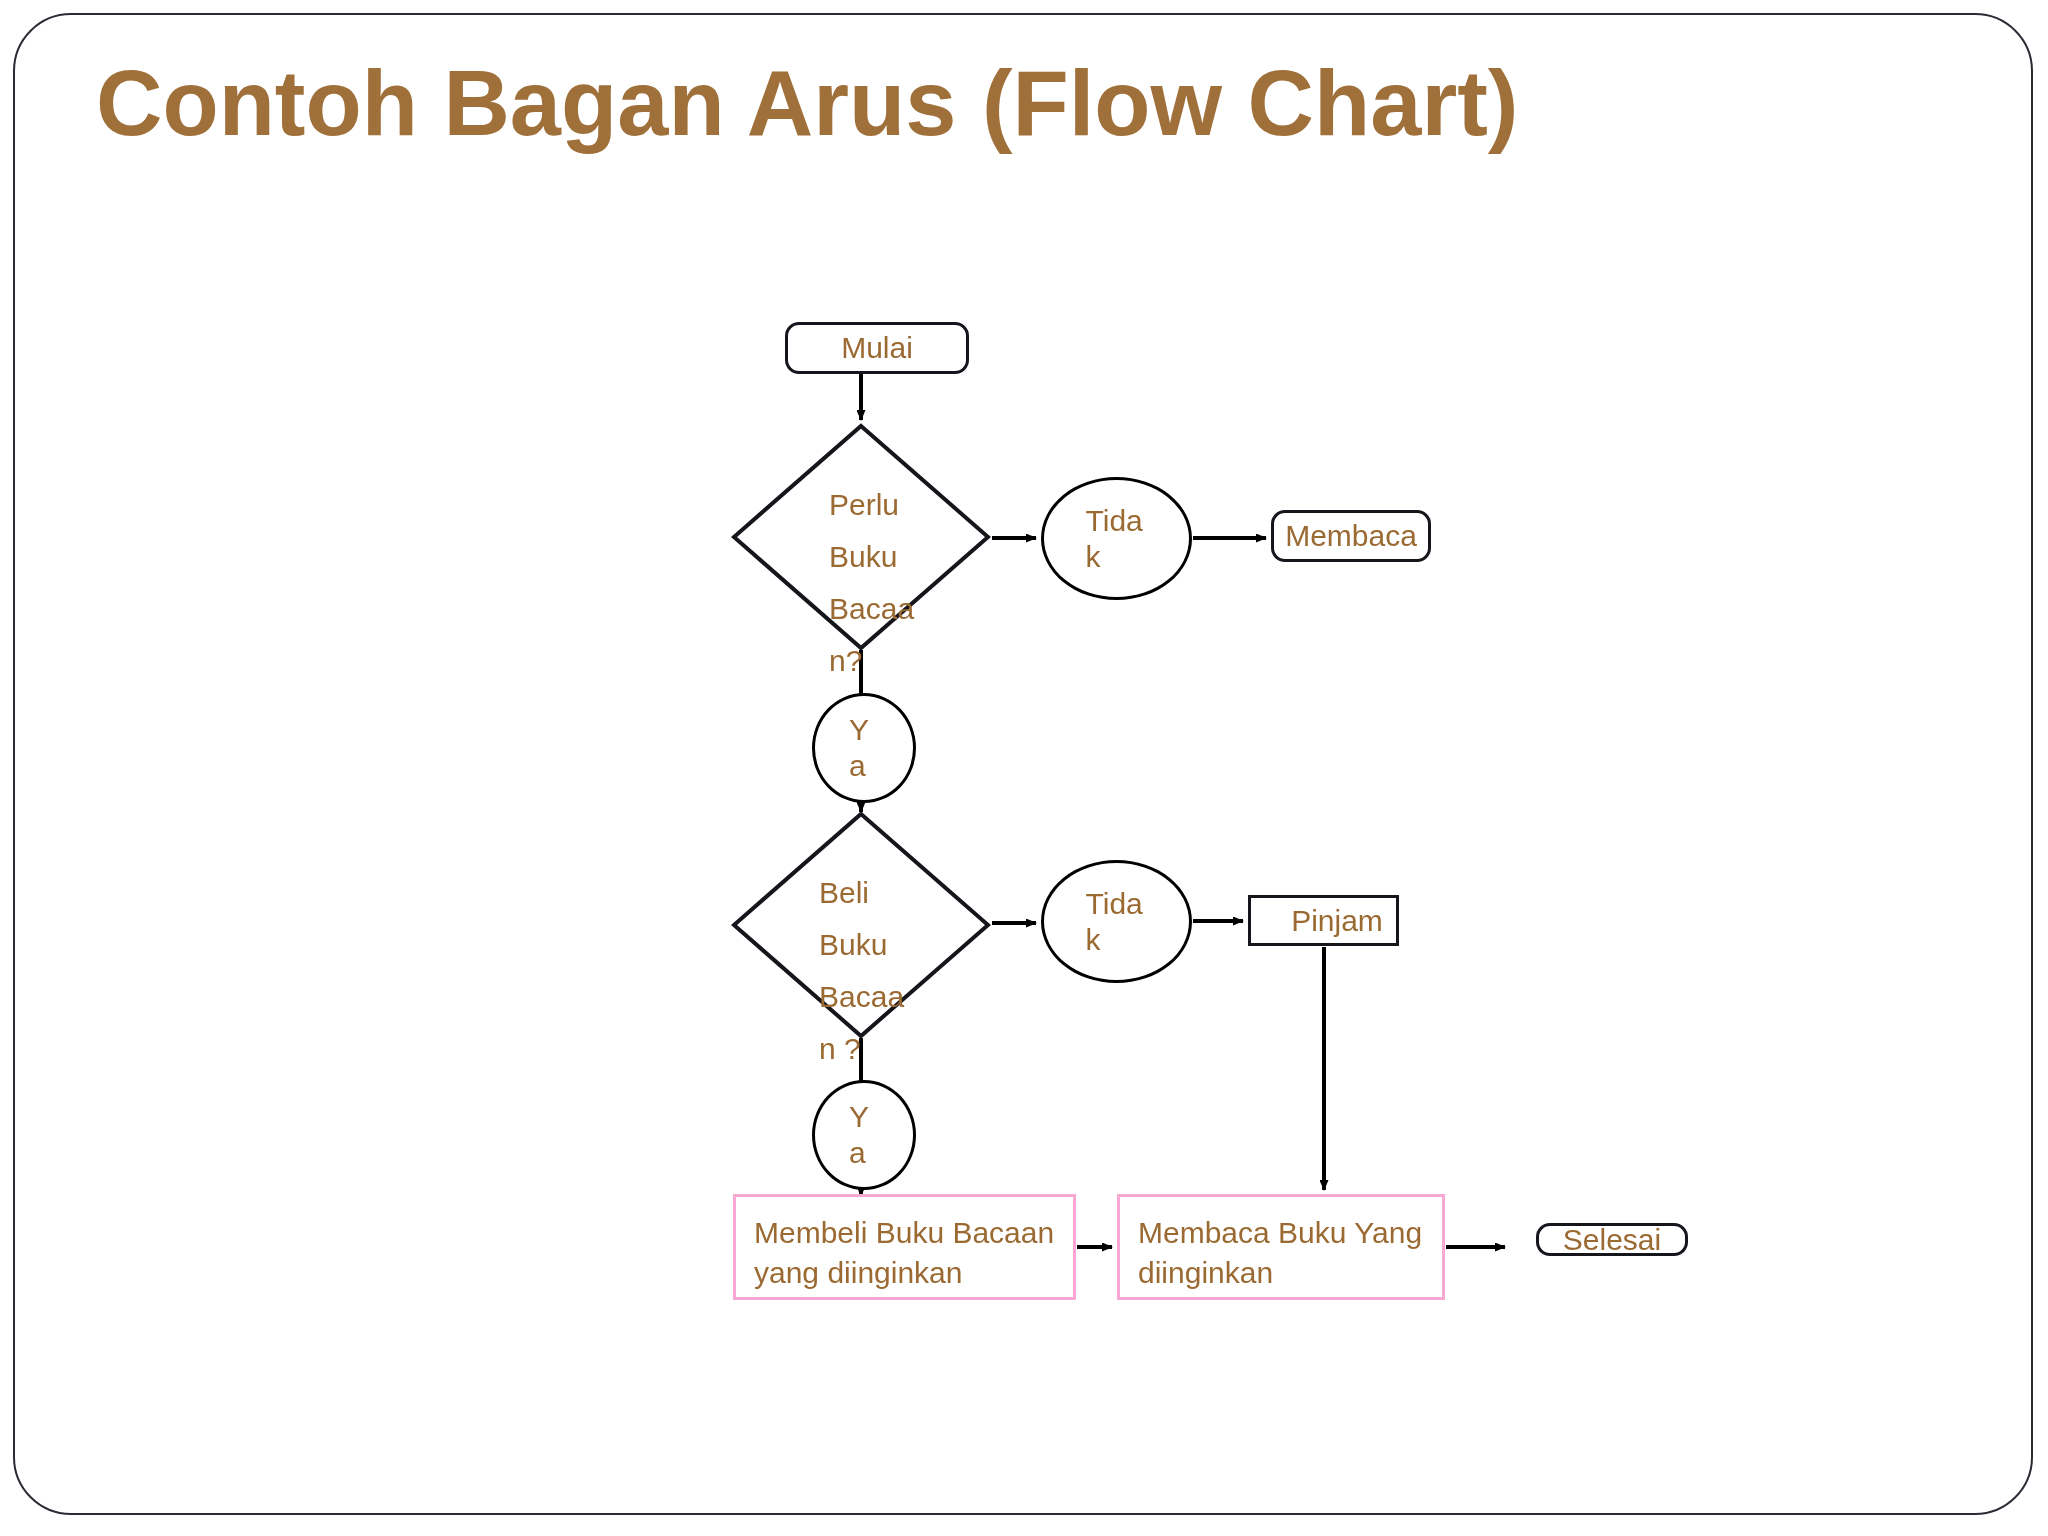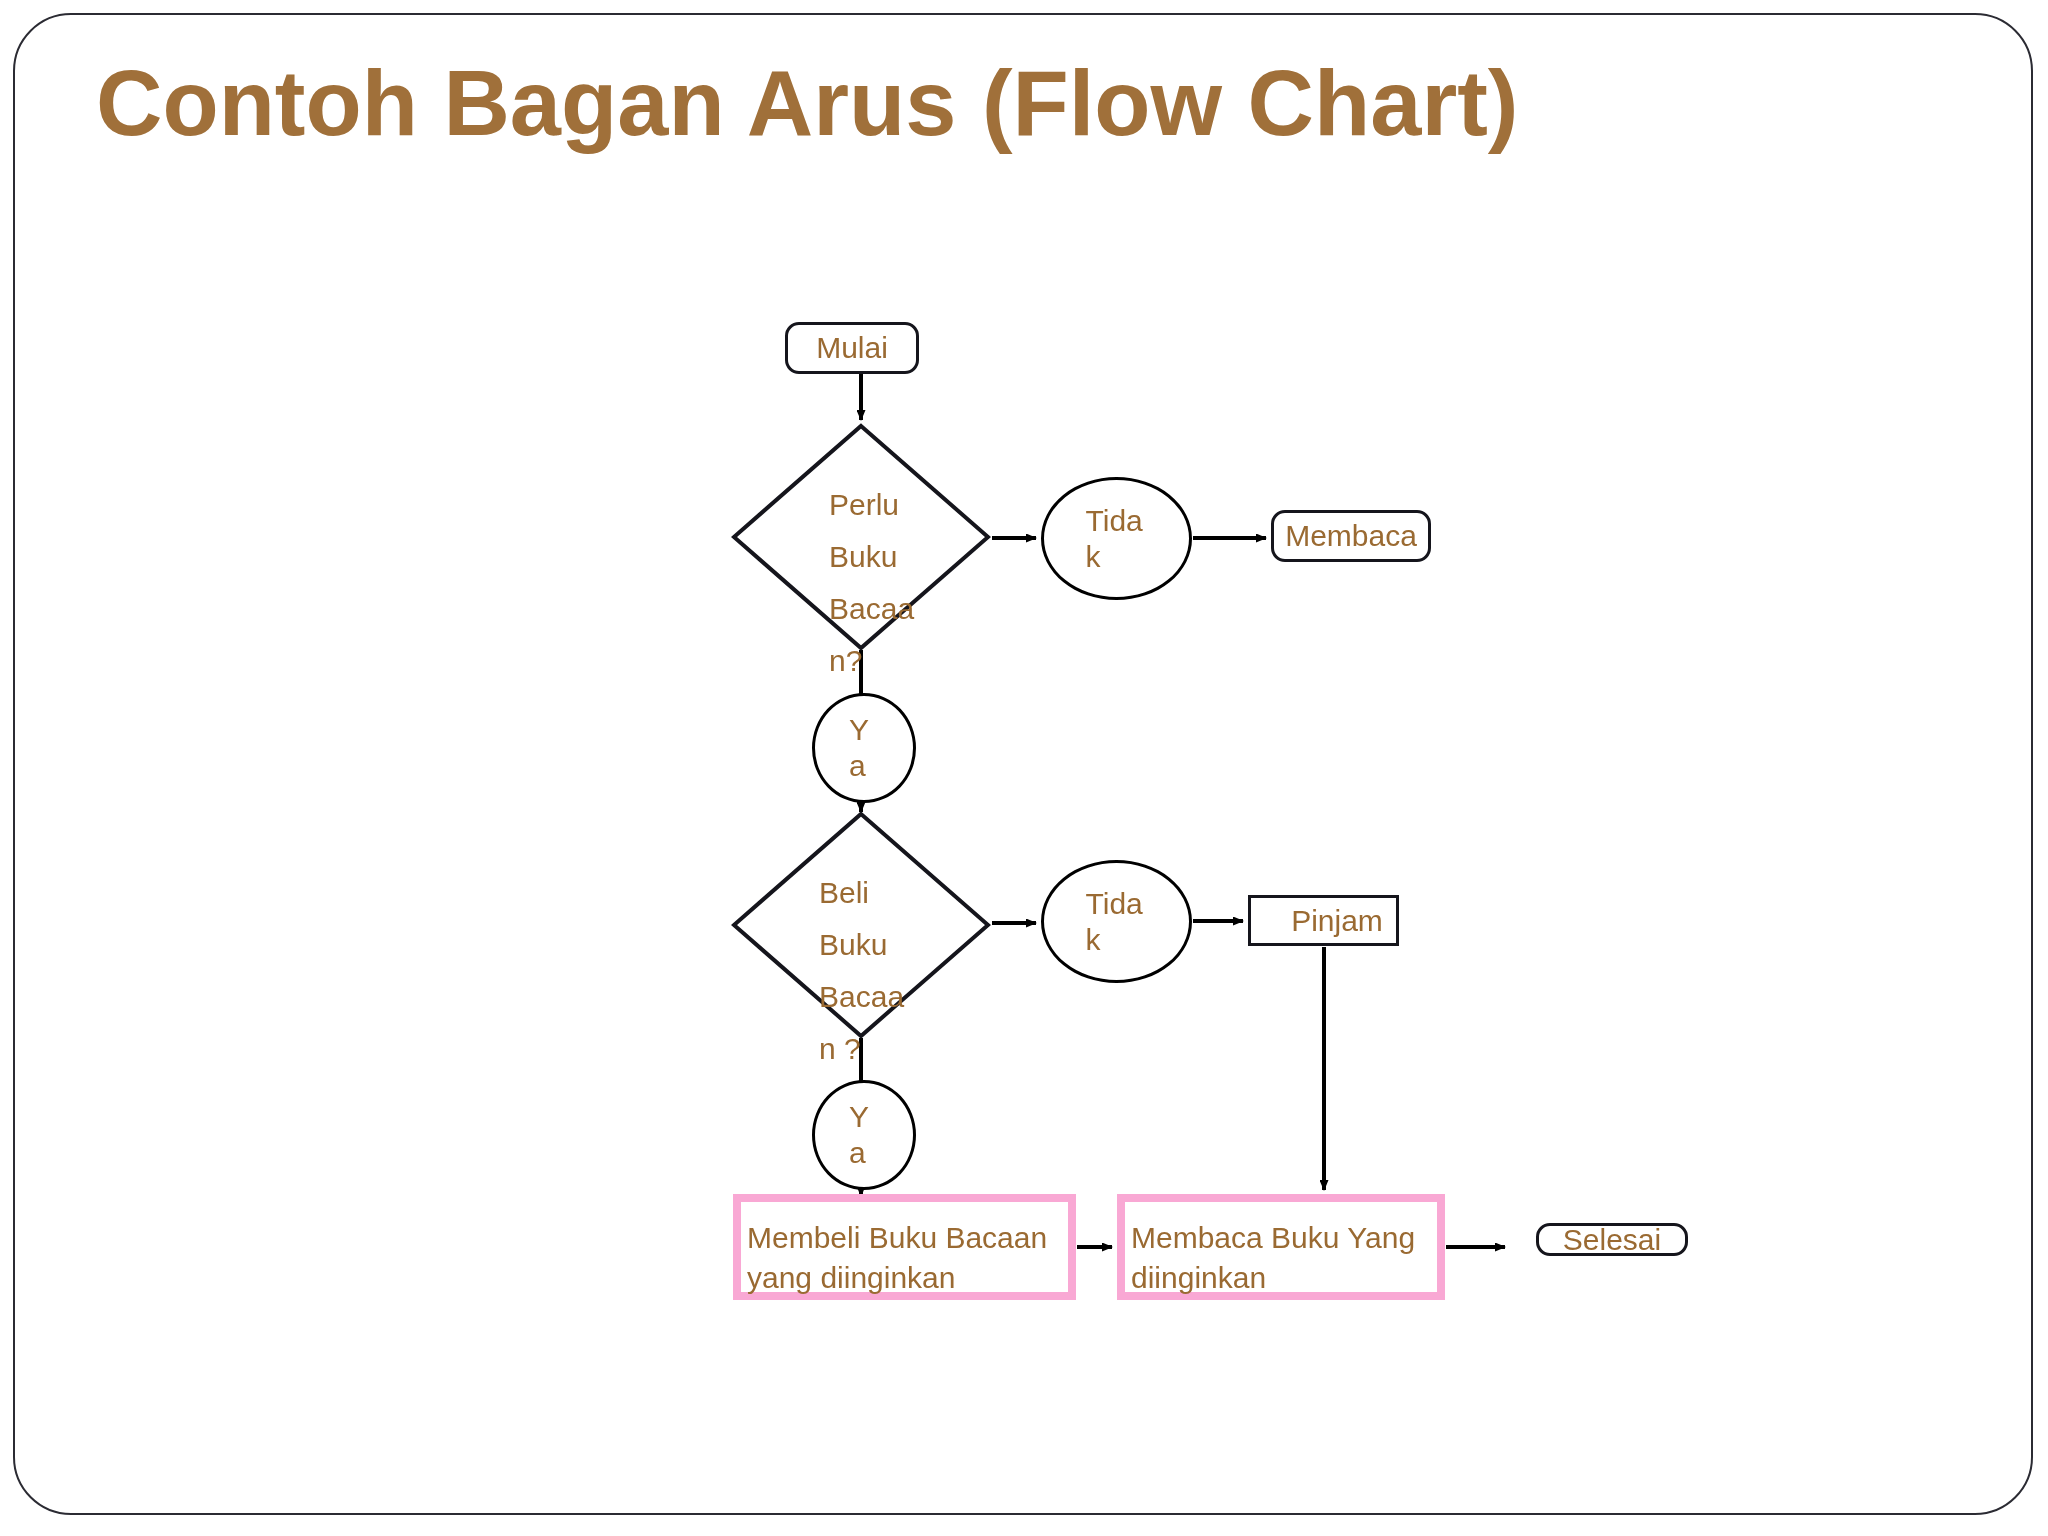--- a/index.html
+++ b/index.html
@@ -70,26 +70,26 @@
   }
   .node-rect {
     border: 3px solid #15151c;
     background: #ffffff;
     display: flex;
     align-items: center;
     justify-content: center;
     padding-left: 27px;
   }
   .node-rect-left {
-    border: 8px solid #f9a8d4;
+    border: 3px solid #f9a8d4;
     background: #ffffff;
     display: flex;
     align-items: flex-start;
     justify-content: flex-start;
-    padding: 16px 6px;
+    padding: 16px 18px;
   }
   .node-ellipse {
     border: 3px solid #000000;
     border-radius: 50%;
     background: #ffffff;
     display: flex;
     align-items: center;
     justify-content: center;
   }
   .ellipse-text {
@@ -161,21 +161,21 @@
 
       <line x1="861" y1="1187" x2="861" y2="1196" stroke="#000000" stroke-width="4" marker-end="url(#arrow)"></line>
 
       <line x1="1077" y1="1247" x2="1112" y2="1247" stroke="#000000" stroke-width="4" marker-end="url(#arrow)"></line>
 
       <line x1="1324" y1="947" x2="1324" y2="1190" stroke="#000000" stroke-width="4" marker-end="url(#arrow)"></line>
 
       <line x1="1446" y1="1247" x2="1505" y2="1247" stroke="#000000" stroke-width="4" marker-end="url(#arrow)"></line>
     </svg>
 
-    <div class="node node-rounded" style="left:785px; top:322px; width:134px; height:52px;">
+    <div class="node node-rounded" style="left:785px; top:322px; width:184px; height:52px;">
       <span>Mulai</span>
     </div>
 
     <div class="node-diamond-wrap" style="left:731px; top:423px; width:260px; height:228px;">
       <svg class="node-diamond-shape" viewBox="0 0 260 228">
         <polygon points="130,3 257,114 130,225 3,114" fill="#ffffff" stroke="#15151c" stroke-width="4"></polygon>
       </svg>
       <div class="node-diamond-label" style="left:98px; top:56px; width:120px;">Perlu
 Buku
 Bacaa

